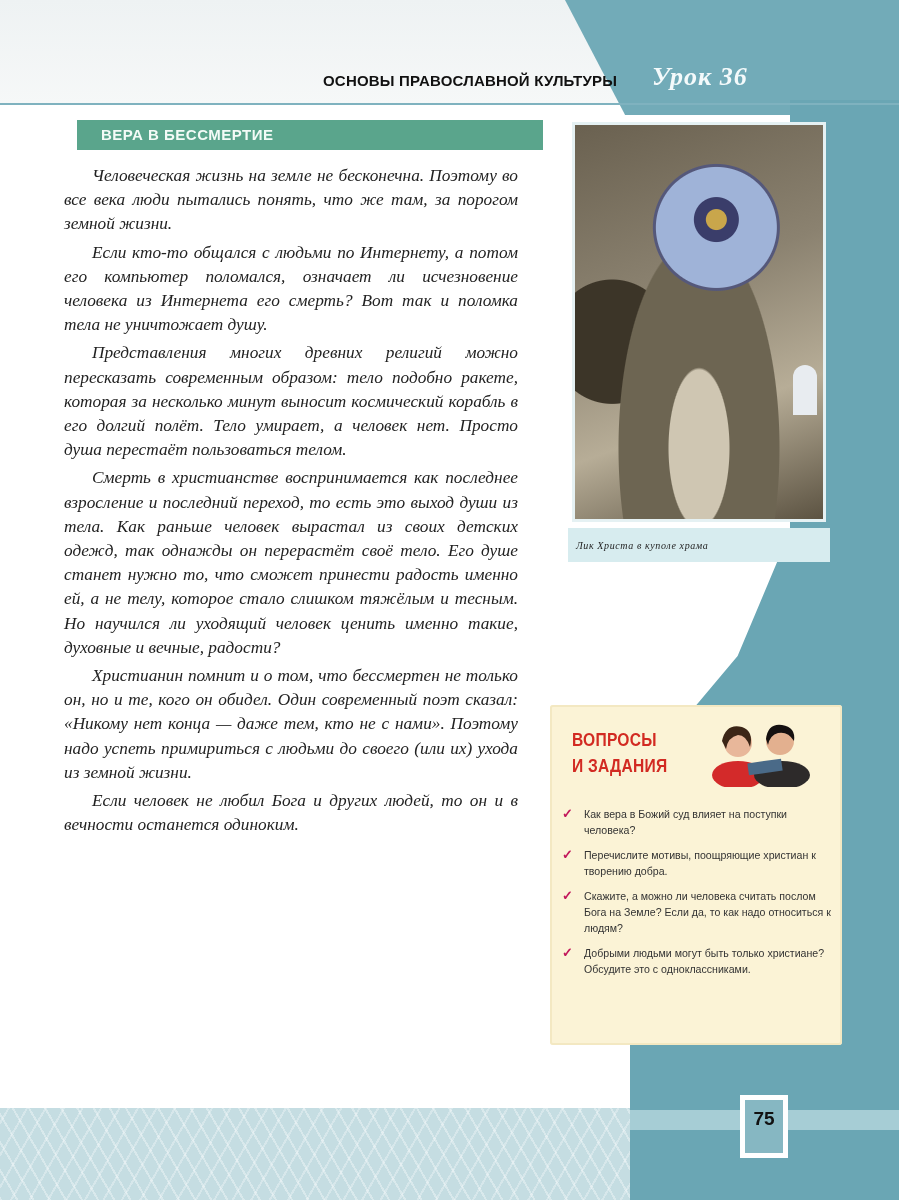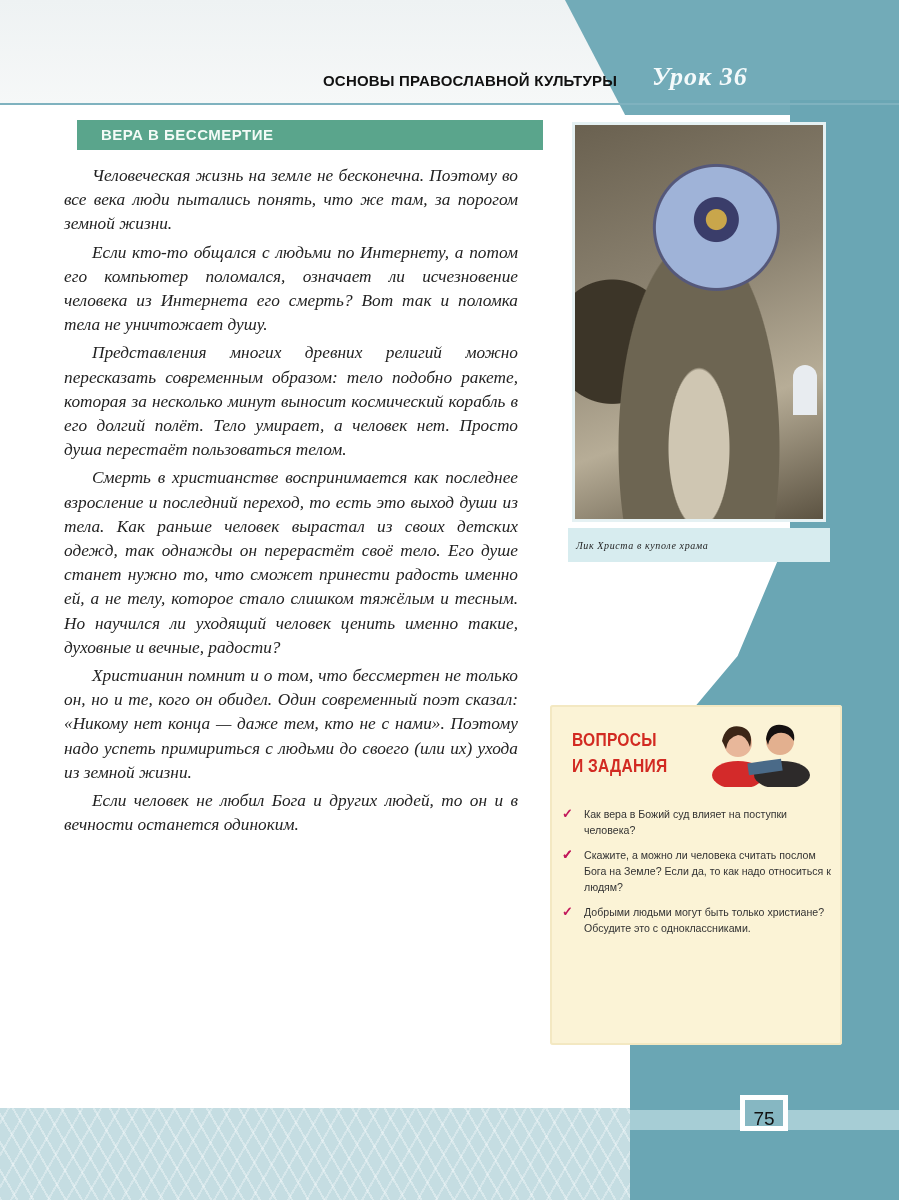--- a/index.html
+++ b/index.html
@@ -106,23 +106,23 @@
       repeating-linear-gradient(-60deg, rgba(255,255,255,0.3) 0 2px, transparent 2px 16px),
       #c5dde2;
   }
   .bottom-teal {
     position: absolute; left: 630px; top: 1060px; width: 269px; height: 140px; background: #6aa6b4;
   }
   .page-band {
     position: absolute; left: 630px; top: 1110px; width: 269px; height: 20px; background: #a6cdd5;
   }
   .page-number {
-    position: absolute; left: 740px; top: 1095px; width: 48px; height: 36px;
+    position: absolute; left: 740px; top: 1095px; width: 48px; height: 63px;
     border: 5px solid #ffffff; box-sizing: border-box; background: #86b7c2;
-    font-family: "Liberation Sans", sans-serif; font-weight: normal; font-size: 19px;
+    font-family: "Liberation Sans", sans-serif; font-weight: bold; font-size: 19px;
     color: #111; text-align: center; line-height: 38px;
   }
 </style>
 </head>
 <body>
 
 <div class="top-bg"></div>
 <div class="teal-top"></div>
 <div class="teal-right"></div>
 <div class="teal-lower"></div>
@@ -162,20 +162,21 @@
   <rect x="40" y="46" width="34" height="12" fill="#4a6a88" transform="rotate(-8 57 52)"></rect>
 </svg>
 
 <ul class="questions">
   <li>
     <span class="check">✓</span>
     <span>Как вера в Божий суд влияет на поступки человека?</span>
   </li>
   <li>
     <span class="check">✓</span>
+    <span>Перечислите мотивы, поощряющие христиан к творению добра.</span>
   </li>
   <li>
     <span class="check">✓</span>
     <span>Скажите, а можно ли человека считать послом Бога на Земле? Если да, то как надо относиться к людям?</span>
   </li>
   <li>
     <span class="check">✓</span>
     <span>Добрыми людьми могут быть только христиане? Обсудите это с одноклассниками.</span>
   </li>
 </ul>

